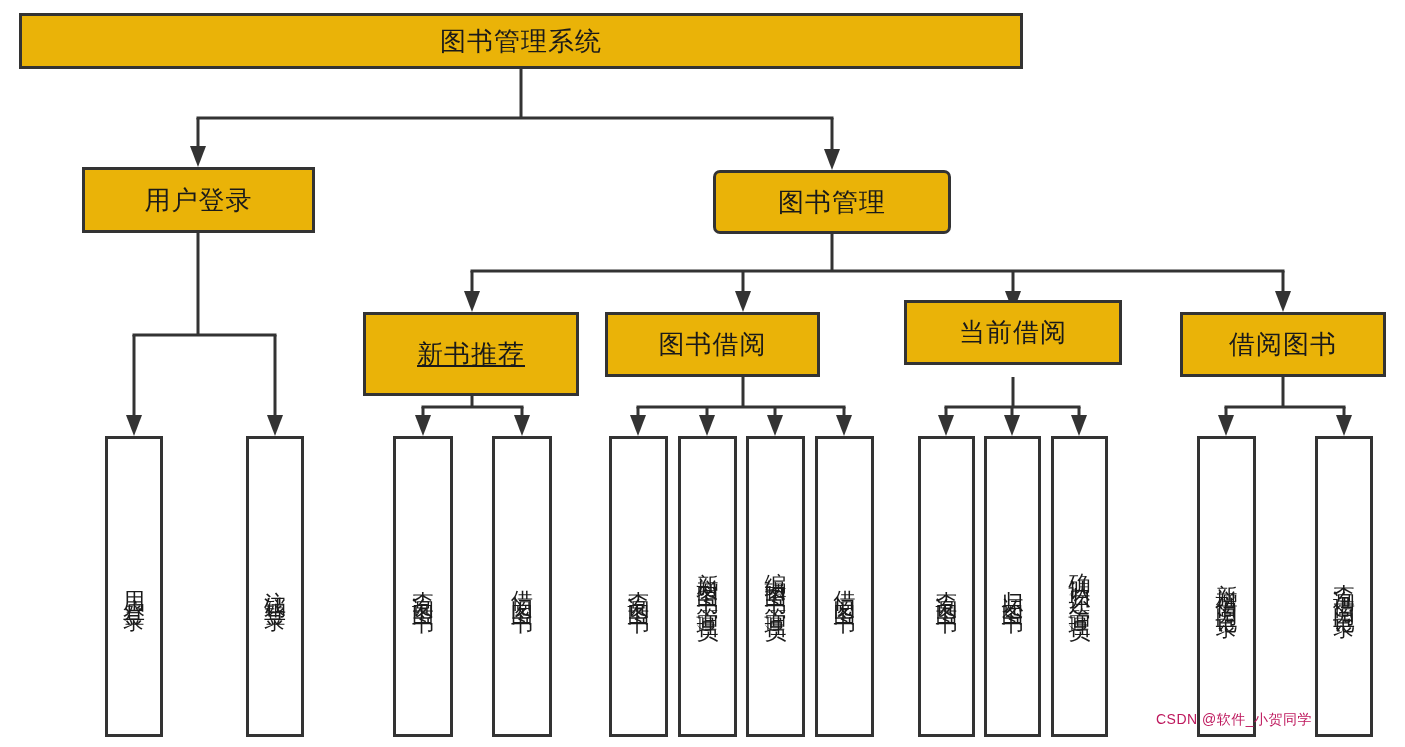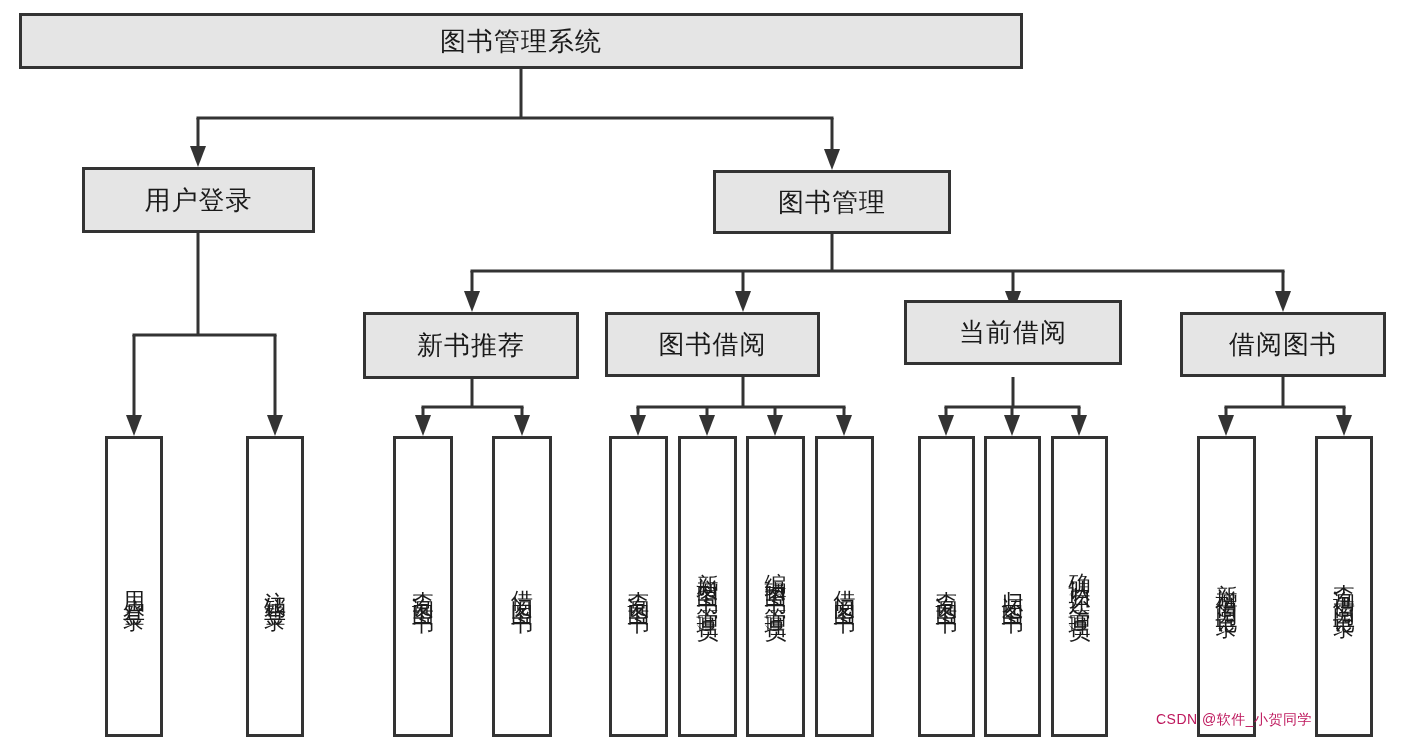--- a/index.html
+++ b/index.html
@@ -21,21 +21,21 @@
     left: 0;
     top: 0;
     width: 1405px;
     height: 747px;
     pointer-events: none;
   }
   .box {
     position: absolute;
     box-sizing: border-box;
     border: 3px solid #333333;
-    background: #e5e5e5;
+    background: #eab308;
     display: flex;
     align-items: center;
     justify-content: center;
     font-size: 26px;
     letter-spacing: 1px;
     color: #1a1a1a;
     white-space: nowrap;
   }
   .vbox {
     position: absolute;
@@ -131,23 +131,23 @@
       <polygon points="1012,436 1004,415 1020,415"></polygon>
       <polygon points="1079,436 1071,415 1087,415"></polygon>
       <polygon points="1226,436 1218,415 1234,415"></polygon>
       <polygon points="1344,436 1336,415 1352,415"></polygon>
     </g>
   </svg>
 
   <div class="box" style="left:19px; top:13px; width:1004px; height:56px;">图书管理系统</div>
 
   <div class="box" style="left:82px; top:167px; width:233px; height:66px;">用户登录</div>
-  <div class="box" style="left:713px; top:170px; width:238px; height:64px;">图书管理</div>
+  <div class="box" style="left:713px; top:170px; width:238px; height:64px;border-radius:7px;">图书管理</div>
 
-  <div class="box" style="left:363px; top:312px; width:216px; height:67px;">新书推荐</div>
+  <div class="box" style="left:363px; top:312px; width:216px; height:84px;text-decoration:underline;">新书推荐</div>
   <div class="box" style="left:605px; top:312px; width:215px; height:65px;">图书借阅</div>
   <div class="box" style="left:904px; top:300px; width:218px; height:65px;">当前借阅</div>
   <div class="box" style="left:1180px; top:312px; width:206px; height:65px;">借阅图书</div>
 
   <div class="vbox" style="left:105px; top:436px; width:58px; height:301px;">
     <span class="vtext">用户登录</span>
   </div>
   <div class="vbox" style="left:246px; top:436px; width:58px; height:301px;">
     <span class="vtext">注销登录</span>
   </div>

